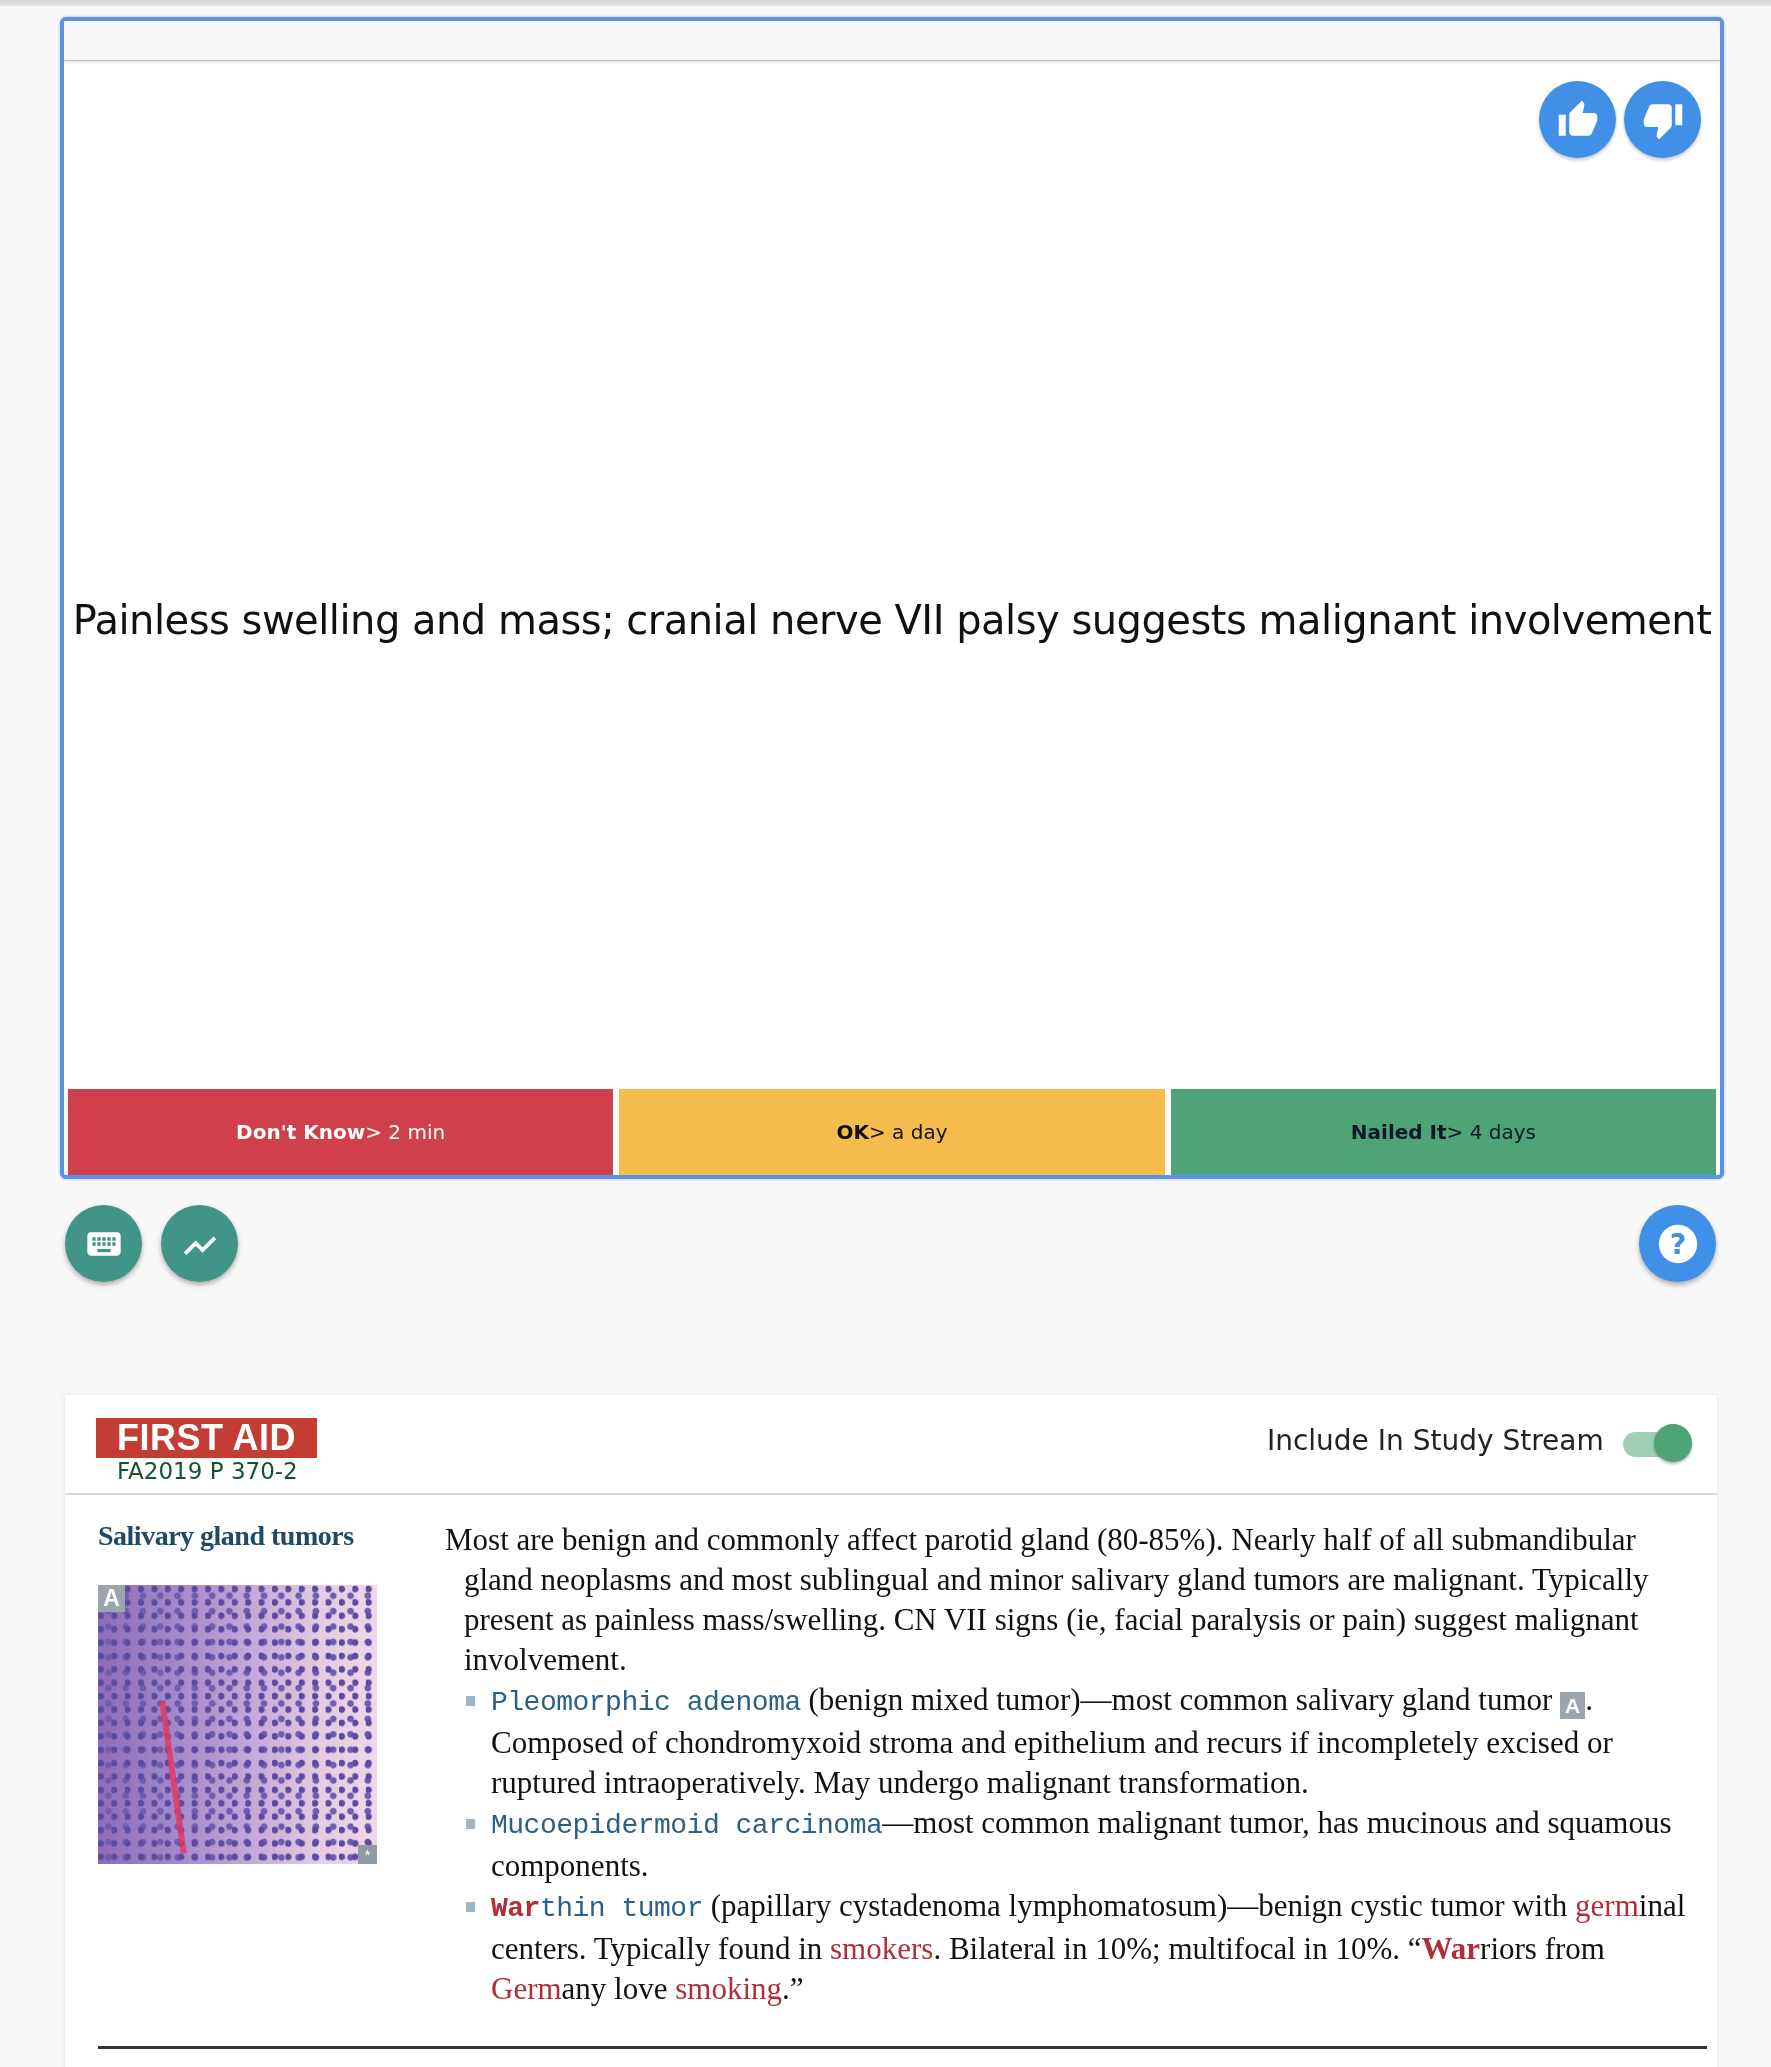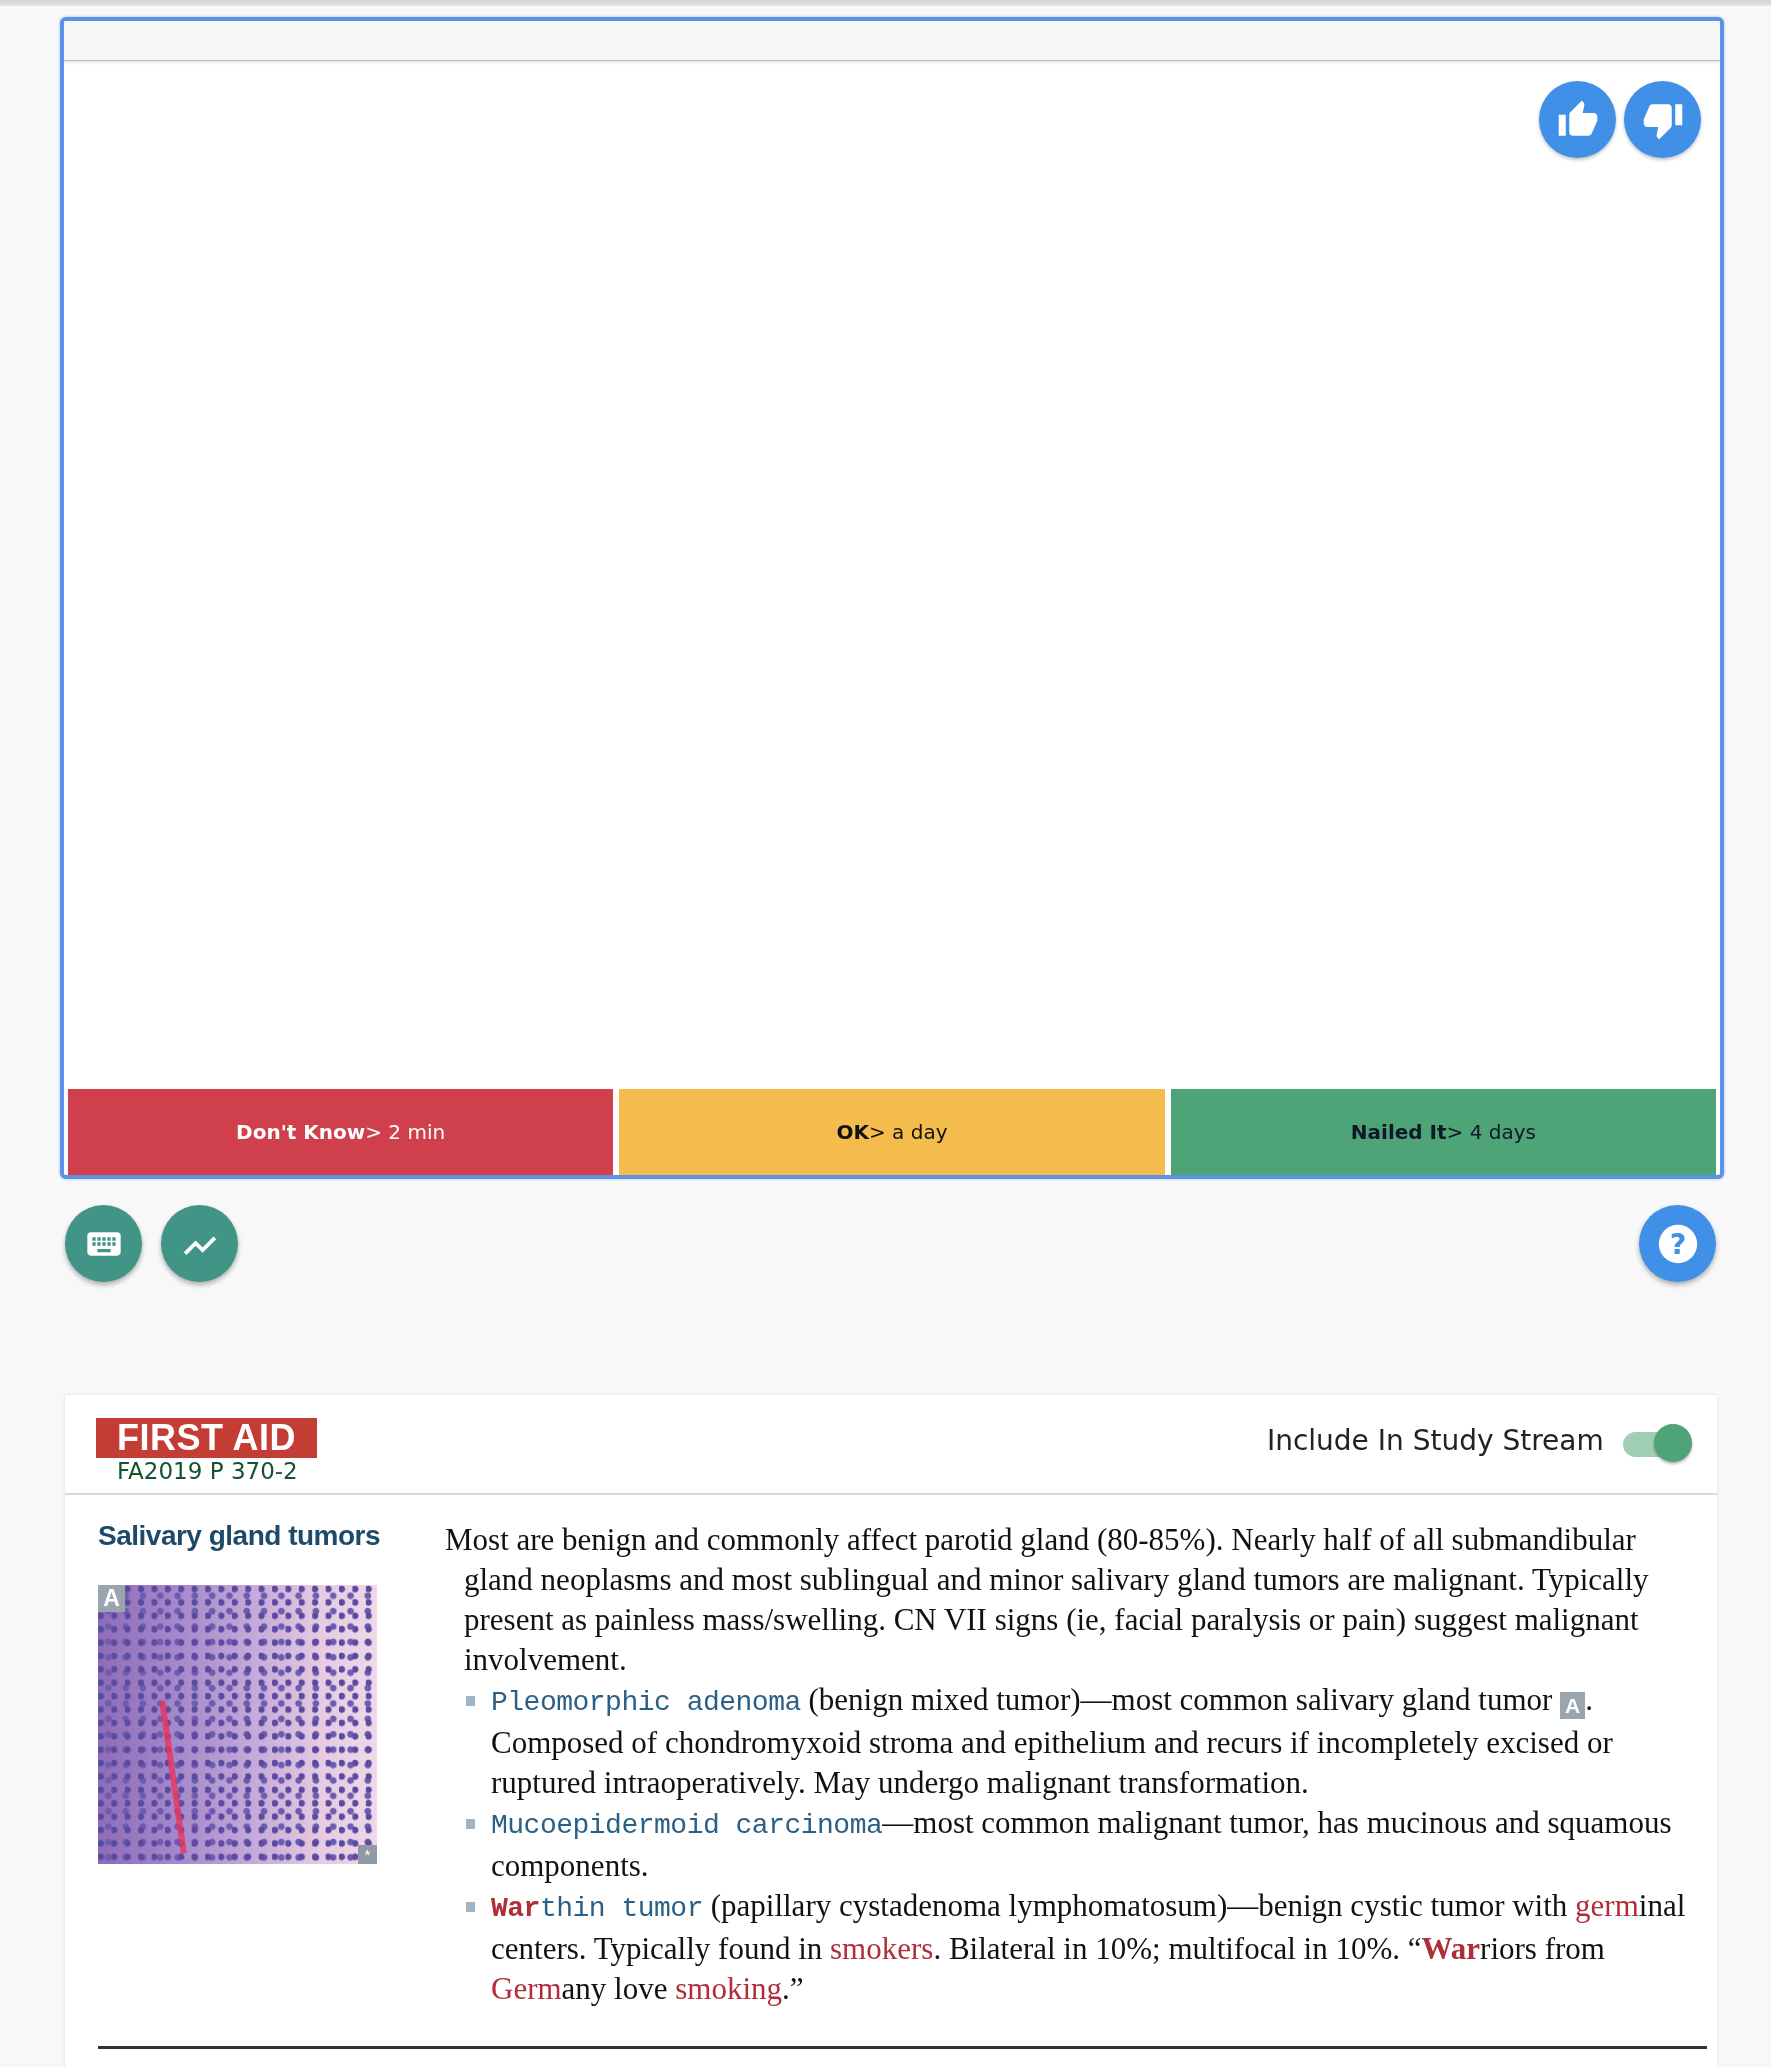--- a/index.html
+++ b/index.html
@@ -88,21 +88,21 @@
     background: #9fcfb5;
   }
   .toggle-thumb {
     position: absolute; right: 0; top: 0; width: 38px; height: 38px; border-radius: 50%;
     background: #4ea377; box-shadow: 0 1.9px 2.9px rgba(0,0,0,0.3);
   }
   .fa-divider { position: absolute; left: 0; right: 0; top: 98px; height: 1.9px; background: #d8d8d8; }
 
   .fa-title {
     position: absolute; left: 33px; top: 125px; font-size: 28px; font-weight: bold; color: #1e4a6a;
-    font-family: Liberation Sans, sans-serif; letter-spacing: -0.5px;
+    font-family: Liberation Serif, serif; letter-spacing: -0.5px;
   }
   .fa-image {
     position: absolute; left: 33px; top: 190px; width: 279px; height: 279px;
     background:
       radial-gradient(circle at 20% 30%, #5a4aa0 0 2.9px, transparent 3.8px) 0 0/13.4px 13.4px,
       radial-gradient(circle at 60% 70%, #6e5cb0 0 2.9px, transparent 3.8px) 0 0/17.3px 15.4px,
       linear-gradient(90deg, #8e6cb8 0%, #a68acb 30%, #c4a8d8 55%, #e6cbe2 80%, #efd8ea 100%);
     overflow: hidden;
   }
   .fa-image .vessel {
@@ -154,20 +154,21 @@
           <path fill="#fff" d="M1 21h4V9H1v12zm22-11c0-1.1-.9-2-2-2h-6.31l.95-4.57.03-.32c0-.41-.17-.79-.44-1.06L14.17 1 7.59 7.59C7.22 7.95 7 8.45 7 9v10c0 1.1.9 2 2 2h9c.83 0 1.54-.5 1.84-1.22l3.02-7.05c.09-.23.14-.47.14-.73v-2z"></path>
         </svg>
     </div>
     <div class="vote-btn">
       <svg width="42" height="42" viewBox="0 0 24 24">
           <path fill="#fff" d="M15 3H6c-.83 0-1.54.5-1.84 1.22l-3.02 7.05c-.09.23-.14.47-.14.73v2c0 1.1.9 2 2 2h6.31l-.95 4.57-.03.32c0 .41.17.79.44 1.06L9.83 23l6.59-6.59c.36-.36.58-.86.58-1.41V5c0-1.1-.9-2-2-2zm4 0v12h4V3h-4z"></path>
         </svg>
     </div>
   </div>
 
+  <div class="card-text">Painless swelling and mass; cranial nerve VII palsy suggests malignant involvement</div>
 
   <div class="answer-row">
     <div class="answer-btn ans-dont">
       <span class="lbl">Don't Know</span>
       <span>&gt; 2 min</span>
     </div>
     <div class="answer-btn ans-ok">
       <span class="lbl">OK</span>
       <span>&gt; a day</span>
     </div>

